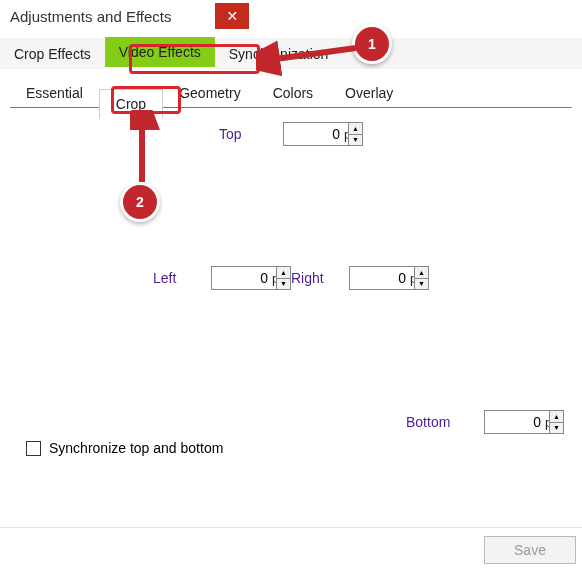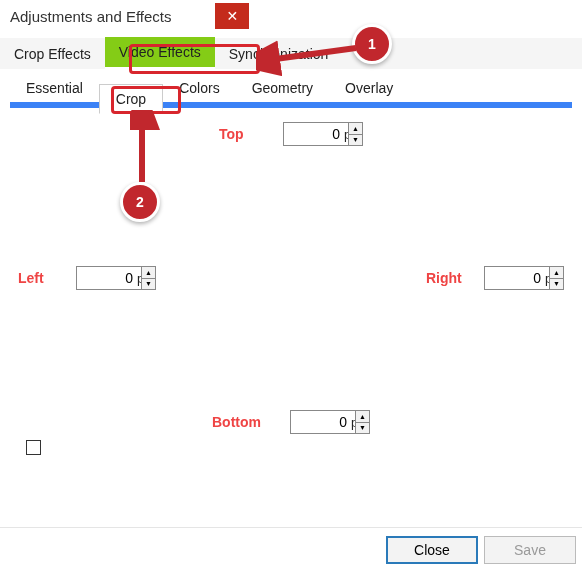--- a/index.html
+++ b/index.html
@@ -6,32 +6,32 @@
 body { width: 582px; height: 571px; background: #fff; position: relative; }
 
 .titlebar { display: flex; align-items: center; height: 32px; padding-left: 10px; gap: 44px; }
 .titlebar .title { color: #333; font-size: 15px; }
 .close-btn { width: 34px; height: 26px; background: #c42b1c; color: #fff; display: flex; align-items: center; justify-content: center; cursor: pointer; }
 
 .main-tabs { display: flex; background: #f5f5f5; border-bottom: 1px solid #fff; height: 32px; align-items: flex-end; margin-top: 6px; }
 .main-tab { padding: 7px 14px 7px 14px; color: #222; cursor: pointer; white-space: nowrap; }
 .main-tab.active { background: #84cc16; border-bottom: 2px solid #fff; }
 
-.sub-tabs { display: flex; height: 30px; align-items: flex-end; margin: 8px 10px 0 10px; border-bottom: 6px solid #3b82f6; }
+.sub-tabs { display: flex; height: 30px; align-items: flex-end; margin: 8px 10px 0 10px; border-bottom: 1px solid #3b82f6; }
 .sub-tab { padding: 6px 16px; color: #222; cursor: pointer; }
 .sub-tab.active { background: #fff; border: 1px solid #ccc; border-bottom: 1px solid #fff; position: relative; top: 12px; }
 
 .panel { padding: 14px 18px 10px 18px; }
 
 .row { display: flex; align-items: center; }
 .row.top { justify-content: center; margin-bottom: 120px; gap: 22px; }
-.row.middle { justify-content: space-between; margin-bottom: 120px; }
-.row.bottom { justify-content: center; gap: 18px; margin-bottom: 4px; }
+.row.middle { justify-content: center; margin-bottom: 120px; }
+.row.bottom { justify-content: flex-end; gap: 18px; margin-bottom: 4px; }
 .pair { display: flex; align-items: center; gap: 16px; }
-.lbl { color: #ef4444; min-width: 42px; font-weight: bold; }
+.lbl { color: #4c1d95; min-width: 42px; }
 
 .spin { position: relative; width: 80px; height: 24px; border: 1px solid #888; background: #fff; display: flex; align-items: center; }
 .spin input { border: none; width: 60px; text-align: right; padding-right: 4px; outline: none; font-size: 14px; background: transparent; }
 .spin .unit { font-size: 13px; color: #222; }
 .spin .btns { position: absolute; right: 0; top: 0; bottom: 0; width: 14px; display: flex; flex-direction: column; }
 .spin .btns div { flex: 1; border-left: 1px solid #888; display: flex; align-items: center; justify-content: center; font-size: 7px; cursor: pointer; background: #f2f2f2; }
 .spin .btns div:first-child { border-bottom: 1px solid #888; }
 
 .chk-row { display: flex; align-items: center; gap: 8px; margin: 6px 8px; }
 .chk { width: 15px; height: 15px; border: 1px solid #333; background: #fff; cursor: pointer; }
@@ -58,22 +58,22 @@
 
 <div class="main-tabs">
   <div class="main-tab">Crop Effects</div>
   <div class="main-tab active">Video Effects</div>
   <div class="main-tab">Synchronization</div>
 </div>
 
 <div class="sub-tabs">
   <div class="sub-tab">Essential</div>
   <div class="sub-tab active">Crop</div>
+  <div class="sub-tab">Geometry</div>
   <div class="sub-tab">Colors</div>
-  <div class="sub-tab">Geometry</div>
   <div class="sub-tab">Overlay</div>
 </div>
 
 <div class="panel">
 
   <div class="row top">
     <span class="lbl">Top</span>
     <div class="spin">
       <input value="0" style="">
       <span class="unit">px</span>
@@ -116,26 +116,26 @@
       <span class="unit">px</span>
       <div class="btns">
         <div>▲</div>
         <div>▼</div>
       </div>
     </div>
   </div>
 
   <div class="chk-row">
     <div class="chk"></div>
+    <span>Synchronize top and bottom</span>
   </div>
 
 </div>
 
 <div class="footer">
-  <div class="btn primary">Close</div>
   <div class="btn disabled">Save</div>
 </div>
 
 <div class="anno-box" style="left:129px; top:44px; width:131px; height:30px;"></div>
 <div class="anno-box" style="left:111px; top:86px; width:70px; height:28px;"></div>
 <div class="anno-circle" style="left:352px; top:24px;">
     <span>1</span>
   </div>
 <div class="anno-circle" style="left:120px; top:182px;">
     <span>2</span>

